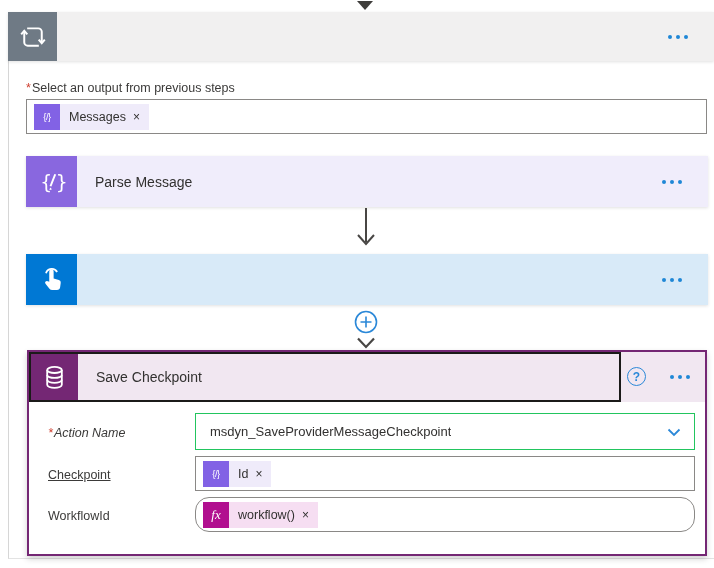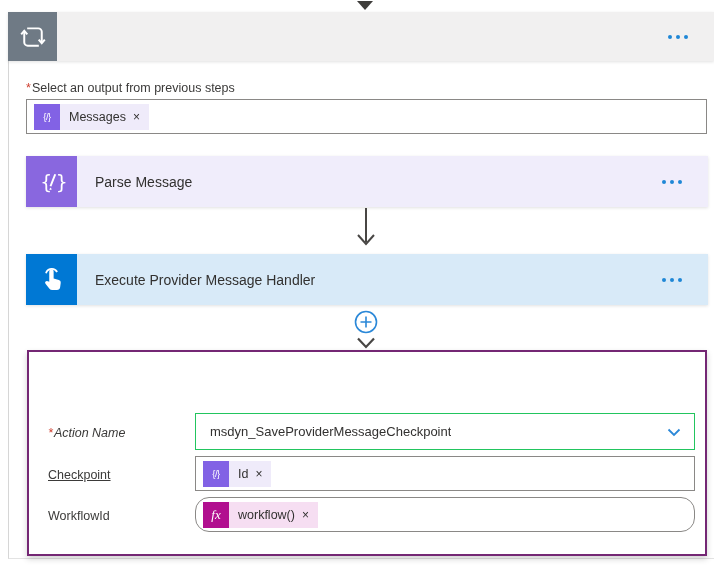--- a/index.html
+++ b/index.html
@@ -129,37 +129,55 @@
     <path d="M4 27 L12 36 L20 27" stroke="#484644" stroke-width="2" fill="none"></path>
   </svg>
 
   <div class="action-card execute-card">
     <div class="action-icon">
       <svg width="30" height="30" viewBox="0 0 24 24">
         <path d="M9.8 13.4 V5.2 a1.75 1.75 0 0 1 3.5 0 v5.6 l4.2 1.1 a2 2 0 0 1 1.5 2.2 l-0.5 3.6 a2.6 2.6 0 0 1 -2.6 2.2 h-3.6 a3.2 3.2 0 0 1 -2.5 -1.2 l-3 -3.7 a1.35 1.35 0 0 1 1.9 -1.9 z" fill="#fff"></path>
         <path d="M7.2 6.6 a4.8 4.8 0 0 1 8.9 -1" stroke="#fff" stroke-width="1.4" fill="none"></path>
       </svg>
     </div>
-    <span class="action-title">Execute Provider Message Handler</span>
     <span class="dots">
         <i></i>
         <i></i>
         <i></i>
       </span>
   </div>
 
   <svg class="connector" style="left:353px;top:309px;" width="26" height="26">
     <circle cx="13" cy="13" r="10.5" fill="#fff" stroke="#2b88d8" stroke-width="1.6"></circle>
     <path d="M13 7.5 V18.5 M7.5 13 H18.5" stroke="#2b88d8" stroke-width="1.6"></path>
   </svg>
   <svg class="connector" style="left:355px;top:337px;" width="22" height="13">
     <path d="M3 1.5 L11 10 L19 1.5" stroke="#484644" stroke-width="2.2" fill="none"></path>
   </svg>
 
   <div class="save-card">
+    <div class="save-header-strip">
+      <div class="save-header-main">
+        <div class="action-icon">
+          <svg width="27" height="27" viewBox="0 0 24 24" fill="none" stroke="#fff" stroke-width="1.6">
+            <ellipse cx="12" cy="5.3" rx="6.5" ry="2.7"></ellipse>
+            <path d="M5.5 5.3 v13.2 c0 1.5 2.9 2.7 6.5 2.7 s6.5 -1.2 6.5 -2.7 V5.3"></path>
+            <path d="M5.5 9.7 c0 1.5 2.9 2.7 6.5 2.7 s6.5 -1.2 6.5 -2.7"></path>
+            <path d="M5.5 14.1 c0 1.5 2.9 2.7 6.5 2.7 s6.5 -1.2 6.5 -2.7"></path>
+          </svg>
+        </div>
+        <span class="action-title">Save Checkpoint</span>
+      </div>
+      <span class="help-circle">?</span>
+      <span class="dots save-dots">
+          <i></i>
+          <i></i>
+          <i></i>
+        </span>
+    </div>
 
     <div class="save-label" style="left:19px;top:74px;font-style:italic;">
       <span class="req">*</span><span>Action Name</span>
     </div>
     <div class="dropdown">
       <span class="dropdown-value">msdyn_SaveProviderMessageCheckpoint</span>
       <span class="dropdown-chevron">
         <svg width="16" height="16" viewBox="0 0 16 16">
             <path d="M2.5 5.5 L8 11 L13.5 5.5" stroke="#2b88d8" stroke-width="1.8" fill="none"></path>
           </svg>

